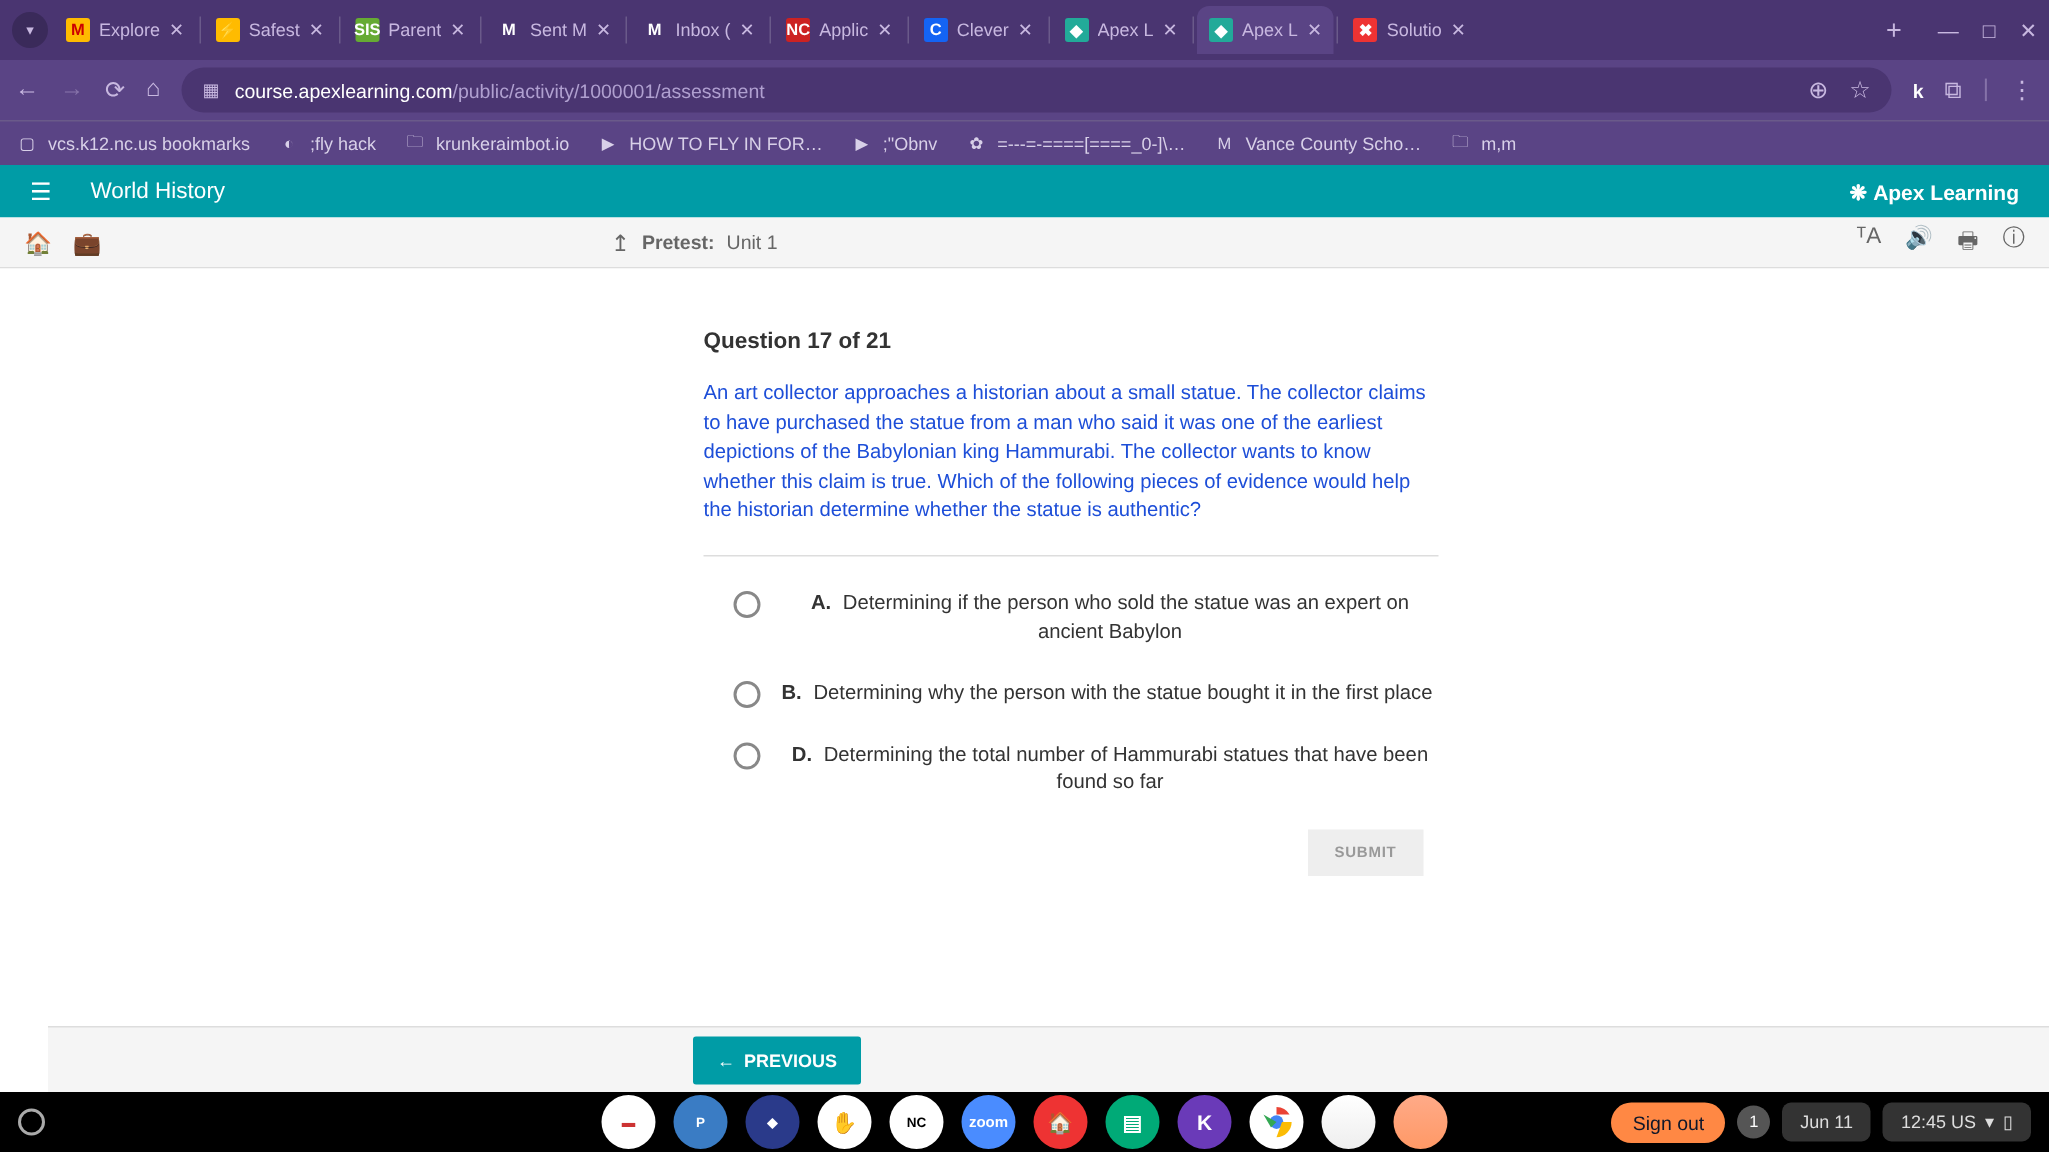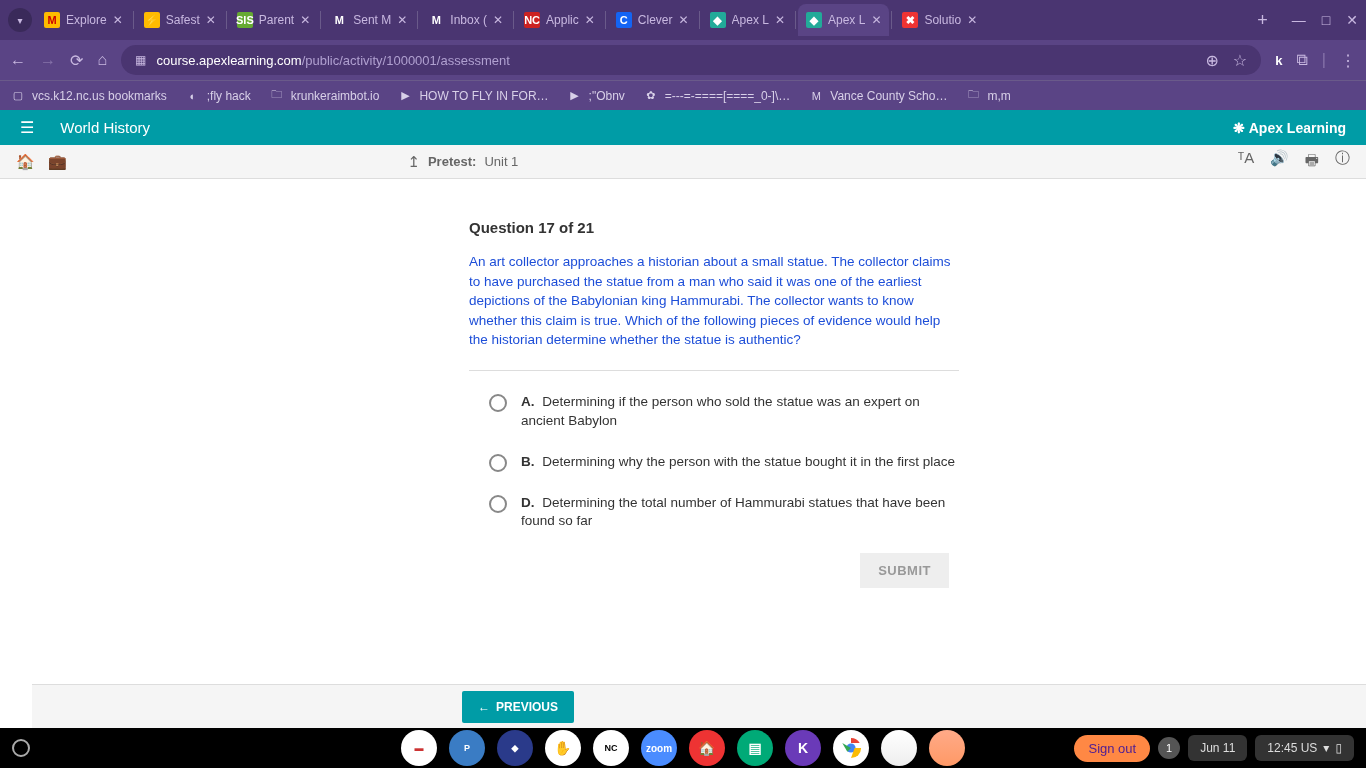--- a/index.html
+++ b/index.html
@@ -43,38 +43,38 @@
 .toolbar-left { display: flex; gap: 14px; }
 .toolbar-center { flex: 1; display: flex; align-items: center; justify-content: flex-start; padding-left: 340px; gap: 8px; font-size: 13px; }
 .toolbar-right { display: flex; gap: 16px; }
 .tool-icon { font-size: 15px; }
 
 .content-area { flex: 1; overflow: auto; background: #fff; display: flex; flex-direction: column; padding-left: 32px; }
 .question-wrap { width: 520px; margin: 40px auto 0; padding-left: 30px; }
 .question-header { font-size: 15px; font-weight: bold; color: #333; margin-bottom: 16px; }
 .question-text { font-size: 13.5px; color: #1d4ed8; line-height: 1.45; margin-bottom: 20px; }
 .divider { border-top: 1px solid #ddd; margin-bottom: 22px; }
-.options { padding-left: 20px; }
+.options { padding-left: 20px; text-align: center; }
 .option { display: flex; gap: 14px; margin-bottom: 22px; align-items: flex-start; }
 .radio { width: 18px; height: 18px; border: 2px solid #888; border-radius: 50%; flex-shrink: 0; margin-top: 1px; }
 .option-text { font-size: 13.5px; color: #333; line-height: 1.4; }
 .option-text b { margin-right: 4px; }
 .submit-row { display: flex; justify-content: flex-end; margin-top: 20px; padding-right: 10px; }
-.submit-btn { background: #eee; color: #999; border: none; padding: 10px 18px; font-size: 13px; font-weight: bold; letter-spacing: 0.5px; }
+.submit-btn { background: #eee; color: #999; border: none; padding: 10px 18px; font-size: 10px; font-weight: bold; letter-spacing: 0.5px; }
 
 .footer-bar { background: #f5f5f5; border-top: 1px solid #ddd; height: 44px; display: flex; align-items: center; padding-left: 430px; margin-top: auto; }
 .prev-btn { background: #009ca6; color: #fff; border: none; padding: 9px 16px; font-size: 12px; font-weight: bold; display: flex; align-items: center; gap: 6px; border-radius: 2px; }
 
 
 .taskbar { background: #000; height: 40px; display: flex; align-items: center; padding: 0 12px; position: relative; }
 .launcher { width: 18px; height: 18px; border: 2px solid #aaa; border-radius: 50%; }
 .tb-apps { display: flex; gap: 12px; position: absolute; left: 50%; transform: translateX(-50%); }
 .tb-app { width: 36px; height: 36px; border-radius: 50%; background: #fff; display: flex; align-items: center; justify-content: center; font-size: 14px; font-weight: bold; }
 .tb-right { margin-left: auto; display: flex; align-items: center; gap: 8px; }
-.signout { background: #ff8844; color: #4c1d95; padding: 6px 14px; border-radius: 16px; font-size: 13px; }
+.signout { background: #ff8844; color: #0f172a; padding: 6px 14px; border-radius: 16px; font-size: 13px; }
 .tb-pill { background: #333; color: #ddd; padding: 6px 12px; border-radius: 6px; font-size: 12px; display: flex; align-items: center; gap: 6px; }
 .notif-badge { width: 22px; height: 22px; background: #555; border-radius: 50%; color: #fff; display: flex; align-items: center; justify-content: center; font-size: 11px; }
 </style>
 </head>
 <body>
 
 <div class="browser-top">
   <div class="tab-dropdown">▾</div>
   <div class="tab-list" id="tabList">
       <div class="tab">

